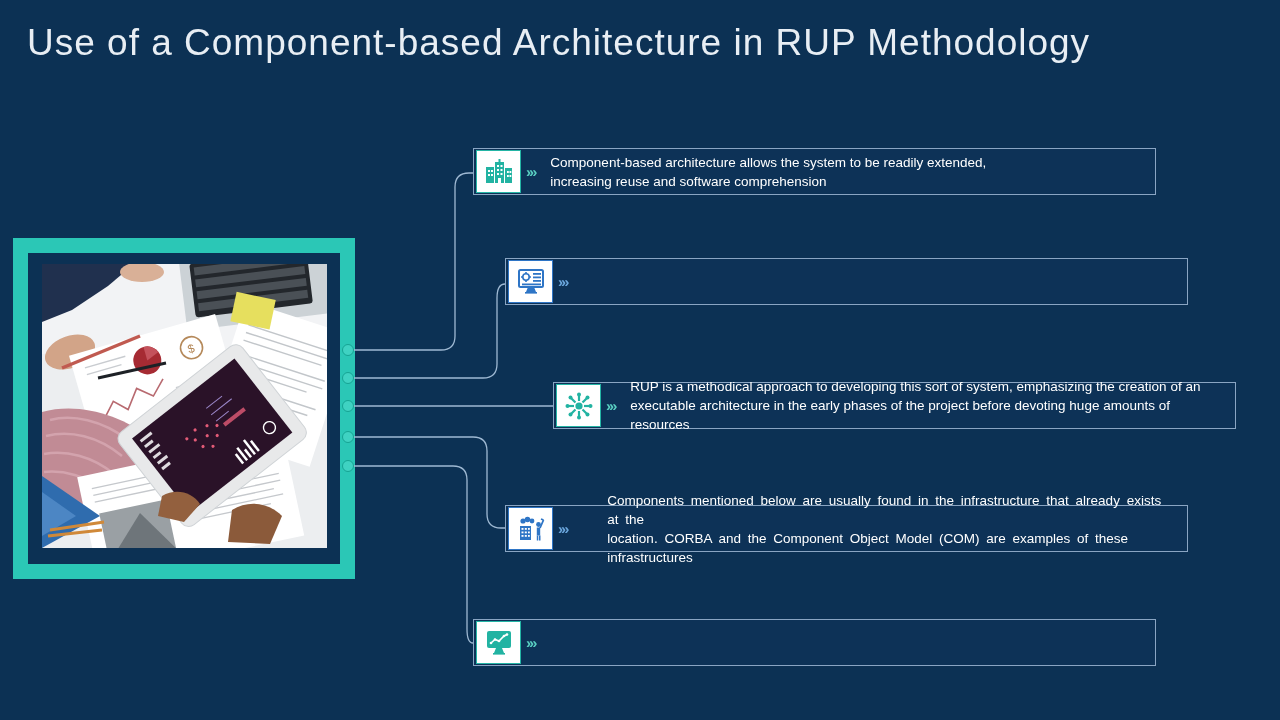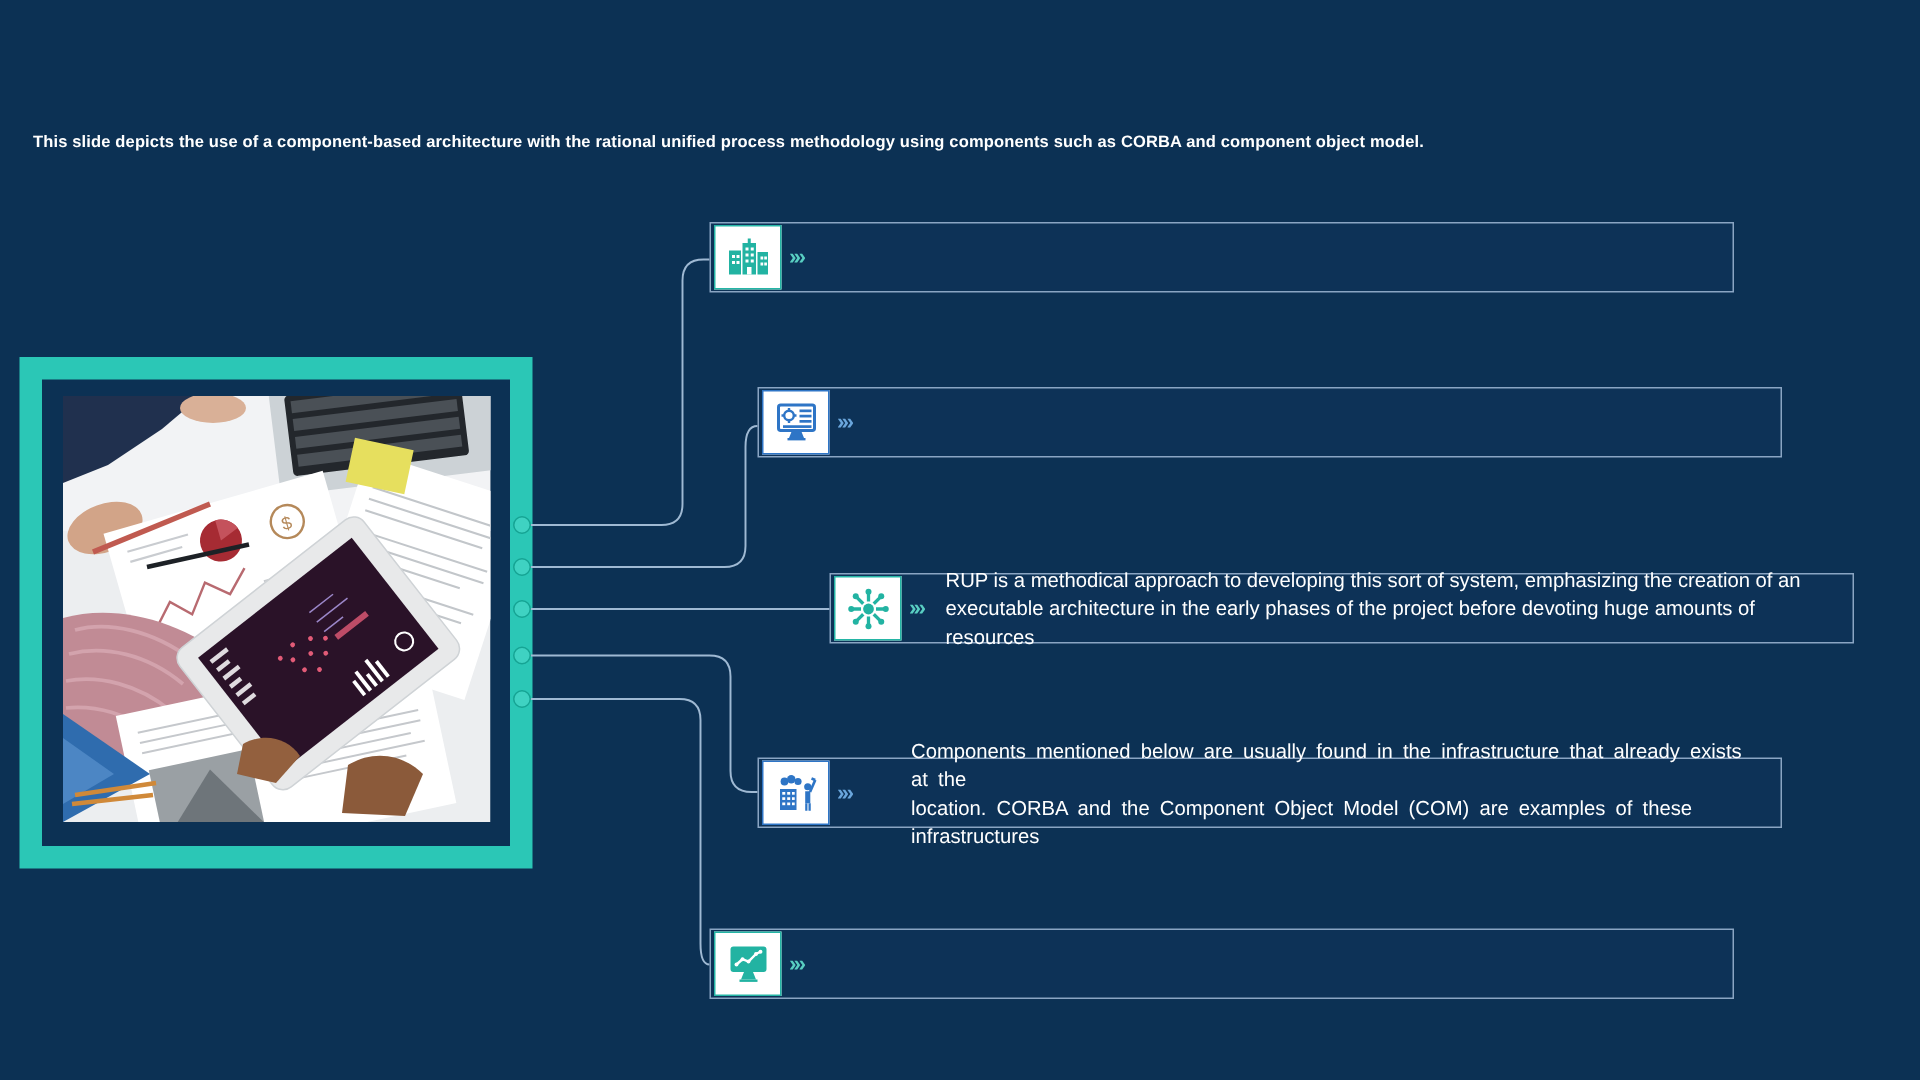--- a/index.html
+++ b/index.html
@@ -25,21 +25,21 @@
   .teal .chev{color:#59cfc2;} .blue .chev{color:#6aa6dc;}
   .ctext{margin-left:15px;margin-right:8px;color:#ffffff;font-size:13.5px;line-height:19px;
          white-space:pre-line;}
   .wide .ctext{word-spacing:3px;margin-left:40px;}
 </style>
 </head>
 <body>
 
 <div class="slide">
 
-  <div class="subtitle">This slide depicts the use of a component-based architecture with the rational unified process methodology using components such as CORBA and component object model.</div>
+  <div class="title">Use of a Component-based Architecture in RUP Methodology</div>
 
   <div class="frame"></div>
 
   <svg class="photo" viewBox="0 0 285 284">
     <rect x="0" y="0" width="285" height="284" fill="#eceef0"></rect>
     <rect x="0" y="0" width="285" height="90" fill="#f2f3f5"></rect>
 
     <path d="M0,0 L92,0 L66,22 L30,46 L0,58 Z" fill="#20304e"></path>
     <ellipse cx="100" cy="8" rx="22" ry="10" fill="#d9b097"></ellipse>
     <ellipse cx="28" cy="88" rx="26" ry="16" fill="#d2a488" transform="rotate(-20 28 88)"></ellipse>
@@ -201,20 +201,22 @@
             <rect x="17.5" y="17" width="2" height="2"></rect>
           <rect x="24" y="15" width="1.8" height="2"></rect>
             <rect x="26.5" y="15" width="1.8" height="2"></rect>
           <rect x="24" y="19" width="1.8" height="2"></rect>
             <rect x="26.5" y="19" width="1.8" height="2"></rect>
           <rect x="15" y="22" width="3" height="5"></rect>
         </g>
       </svg>
     </div>
     <span class="chev">›»</span>
+    <div class="ctext">Component-based architecture allows the system to be readily extended,
+increasing reuse and software comprehension</div>
   </div>
 
   <div class="callout c2 blue">
     <div class="iconbox">
       <svg width="32" height="32" viewBox="0 0 32 32">
         <rect x="4" y="4" width="24" height="17" rx="1.5" fill="none" stroke="#2e75c6" stroke-width="2"></rect>
         <circle cx="11" cy="11" r="3.2" fill="none" stroke="#2e75c6" stroke-width="1.6"></circle>
         <g stroke="#2e75c6" stroke-width="1.6">
           <line x1="11" y1="6" x2="11" y2="8"></line>
             <line x1="11" y1="14" x2="11" y2="16"></line>

